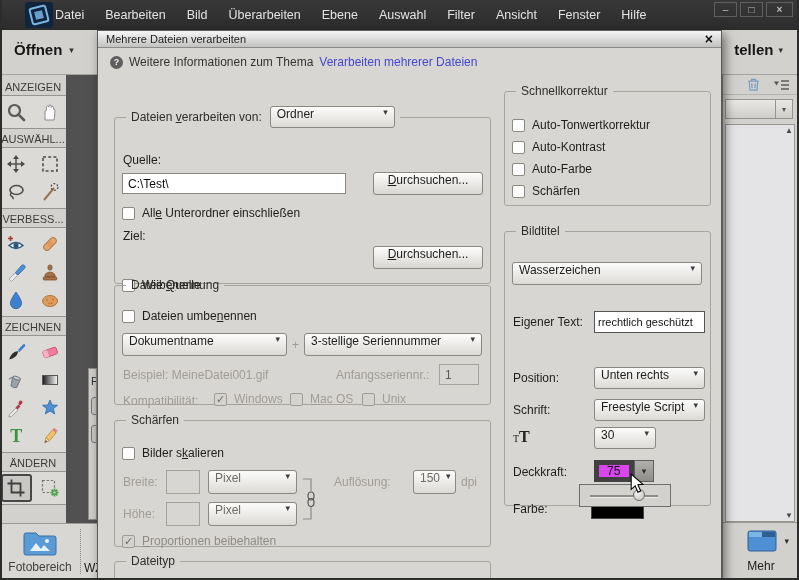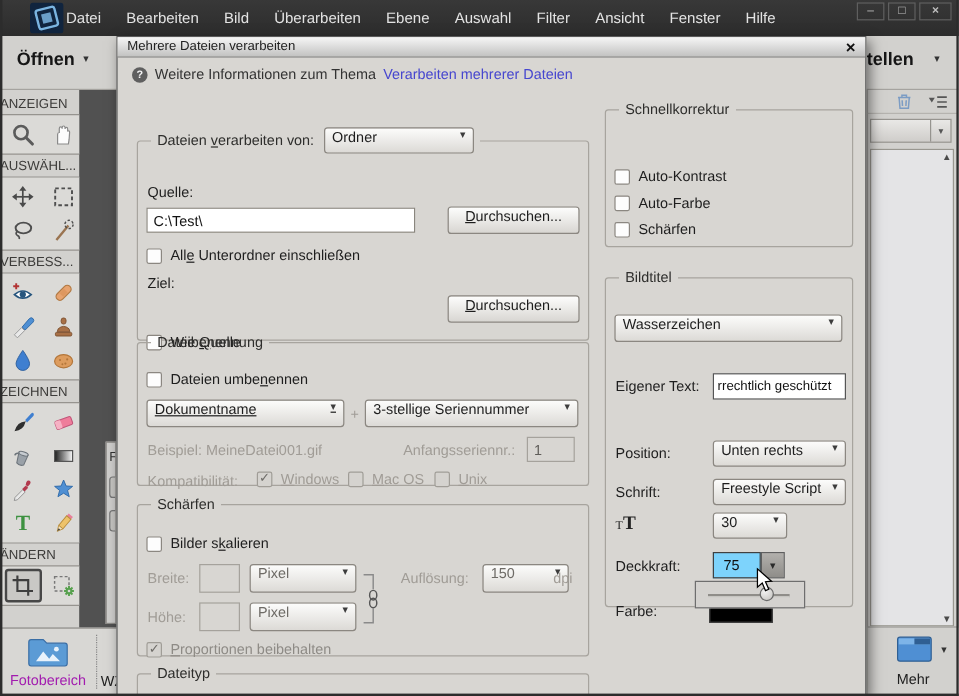--- a/index.html
+++ b/index.html
@@ -15,40 +15,40 @@
   .logo { position:absolute; left:25px; top:2px; width:28px; height:26px; }
   .menu { position:absolute; left:55px; top:0; height:30px; display:flex; align-items:center; gap:21px; }
   .menu .mi { color:#e3e3e3; font-size:12.5px; cursor:default; }
   .winctl { position:absolute; right:6px; top:2px; display:flex; gap:3px; }
   .winbtn { width:23px; height:15px; border:1px solid #5f5f5f; color:#bdbdbd; font-size:10px; display:flex; align-items:center; justify-content:center; }
   .winbtn.close { width:27px; font-weight:bold; }
 
   
   .app-toolbar { position:absolute; left:0; top:30px; width:799px; height:45px; background:#d2d1ce; border-bottom:1px solid #a5a39f; z-index:5; }
   .open-btn { position:absolute; left:14px; top:11px; font-size:15px; font-weight:bold; color:#161616; display:flex; gap:7px; align-items:center; }
-  .create-btn { position:absolute; right:16px; top:11px; font-size:15px; font-weight:bold; color:#161616; display:flex; gap:17px; align-items:center; }
+  .create-btn { position:absolute; right:16px; top:11px; font-size:15px; font-weight:bold; color:#161616; display:flex; gap:5px; align-items:center; }
   .dd-arrow { font-size:9px; color:#333; }
 
   
-  .sidebar { position:absolute; left:0; top:75px; width:66px; height:448px; background:#d2d1ce; z-index:6; display:flex; flex-direction:column; padding-top:2px; overflow:hidden; }
+  .sidebar { position:absolute; left:0; top:75px; width:66px; height:448px; background:#d2d1ce; z-index:6; display:flex; flex-direction:column; align-items:center; padding-top:2px; overflow:hidden; }
   .tsec { font-size:11px; color:#3c3b39; margin-top:4px; margin-bottom:2px; }
   .tbox { width:72px; background:#dbdad7; border:1px solid #96948f; border-radius:2px; display:flex; flex-wrap:wrap; justify-content:space-evenly; padding:2px 0; }
   .tcell { width:31px; height:28px; display:flex; align-items:center; justify-content:center; }
   .tcell.selected { border:2px solid #474747; border-radius:3px; background:#c9c8c5; }
   .ticon { width:20px; height:20px; }
 
   
   .opts { position:absolute; left:88px; top:368px; width:9px; height:152px; background:#cfcecc; border:1px solid #8d8b87; overflow:hidden; z-index:6; }
   .opts .inner { position:absolute; left:2px; top:6px; width:150px; font-size:11px; color:#333; }
   .ghostbtn { width:18px; height:18px; border:1px solid #777; background:#c6c5c2; border-radius:3px; margin-top:10px; }
 
   
   .bottom-bar { position:absolute; left:0; top:523px; width:722px; height:57px; background:#d8d7d4; border-top:1px solid #9b9995; z-index:6; }
   .photobin { position:absolute; left:0; top:0; width:80px; height:100%; display:flex; flex-direction:column; align-items:center; justify-content:flex-start; padding-top:5px; }
-  .photobin .lbl { font-size:12px; color:#a21caf; margin-top:3px; }
+  .photobin .lbl { font-size:12px; color:#404040; margin-top:3px; }
   .bb-sep { position:absolute; left:80px; top:5px; bottom:6px; border-left:1px dotted #878787; }
   .wz { position:absolute; left:84px; top:37px; font-size:12px; color:#202020; }
 
   
   .rpanel { position:absolute; left:722px; top:75px; width:77px; height:505px; background:#d2d1ce; border-left:1px solid #8f8d89; z-index:6; }
   .rp-icons { position:absolute; left:0; top:0; width:100%; height:20px; border-bottom:1px solid #b5b3af; }
   .rp-select { position:absolute; left:2px; top:24px; width:68px; height:20px; background:linear-gradient(#e9e8e6,#cfcdca); border:1px solid #96948f; display:flex; }
   .rp-select .arrbox { margin-left:auto; width:17px; border-left:1px solid #96948f; display:flex; align-items:center; justify-content:center; font-size:8px; color:#555; }
   .rp-list { position:absolute; left:2px; top:49px; width:70px; height:398px; background:#e4e4e6; border:1px solid #98968f; }
   .scr-up { position:absolute; right:1px; top:1px; font-size:8px; color:#4a4a4a; }
@@ -72,21 +72,21 @@
   .select.dis2 { color:#6e6b66; }
   .btn { display:flex; justify-content:center; background:linear-gradient(#fdfdfc,#d8d6d2); border:1px solid #8b8781; border-radius:3px; font-size:12px; color:#1d1d1d; position:absolute; }
   .tinput { background:#fff; border:1px solid #8a867e; font-size:12px; color:#111; display:flex; align-items:center; padding:0 5px; position:absolute; }
   .tinput.disabled { background:#d8d6d2; border-color:#a5a29c; color:#5f5d59; }
   .cbrow { display:flex; align-items:center; gap:7px; font-size:12px; color:#1e1e1e; position:absolute; }
   .cb { width:13px; height:13px; background:#fdfdfd; border:1px solid #8b8781; border-radius:2px; display:flex; align-items:center; justify-content:center; font-size:11px; color:#444; flex:0 0 13px; line-height:1; }
   .cb.chkdis { background:#d5d3cf; color:#6f6d69; border-color:#a09d97; }
   .lab { font-size:12px; color:#1e1e1e; position:absolute; }
   .dis { color:#a09c96; }
 
-  .spin-val { position:absolute; background:#7dd3fc; border:1px solid #404040; font-size:12px; color:#111; display:flex; align-items:center; padding-left:8px; }
+  .spin-val { position:absolute; background:#d946ef; border:5px solid #404040; font-size:12px; color:#111; display:flex; align-items:center; padding-left:8px; }
   .spin-btn { position:absolute; background:linear-gradient(#b2b0ac,#8f8d89); border:1px solid #5f5f5f; display:flex; align-items:center; justify-content:center; font-size:9px; color:#2a2a2a; }
   .slider-pop { position:absolute; background:#d4d2cf; border:1px solid #6e6e6e; z-index:5; }
   .slider-track { position:absolute; left:10px; top:10px; width:68px; height:3px; background:#8f8d89; border-bottom:1px solid #eceae6; }
   .slider-handle { position:absolute; top:4px; width:12px; height:12px; border-radius:50%; background:radial-gradient(circle at 35% 30%,#f2f2f2,#c2c0bc); border:1px solid #6a6a6a; }
   .swatch { position:absolute; border:1px solid #444; }
   .sizeicon { position:absolute; font-family:"Liberation Serif","DejaVu Serif",serif; color:#222; }
   .cursor { position:absolute; z-index:99; width:15px; height:21px; }
 </style>
 </head>
 <body>
@@ -398,21 +398,21 @@
   </fieldset>
 
   <fieldset style="left:16px;top:247px;width:377px;height:127px;">
     <legend>
         <span>Dateibenennung</span>
       </legend>
     <div class="cbrow" style="left:7px;top:17px;">
       <span class="cb"></span>
       <span>Dateien umbe<u>n</u>ennen</span>
     </div>
-    <div class="select" style="left:7px;top:41px;width:165px;height:23px;text-decoration:underline;">
+    <div class="select" style="left:7px;top:41px;width:165px;height:23px;">
       <span>Dokumentname</span>
       <span class="arr">▾</span>
     </div>
     <span class="lab dis" style="left:177px;top:46px;">+</span>
     <div class="select" style="left:189px;top:41px;width:178px;height:23px;">
       <span>3-stellige Seriennummer</span>
       <span class="arr">▾</span>
     </div>
     <span class="lab dis" style="left:8px;top:76px;">Beispiel: MeineDatei001.gif</span>
     <span class="lab dis" style="left:221px;top:76px;">Anfangsseriennr.:</span>
@@ -444,21 +444,21 @@
     </div>
     <span class="lab dis" style="left:8px;top:48px;">Breite:</span>
     <div class="tinput disabled" style="left:51px;top:43px;width:34px;height:24px;">
         <span></span>
       </div>
     <div class="select dis2" style="left:93px;top:43px;width:89px;height:24px;">
       <span>Pixel</span>
       <span class="arr">▾</span>
     </div>
     <span class="lab dis" style="left:219px;top:48px;">Auflösung:</span>
-    <div class="select dis2" style="left:287px;top:43px;width:72px;height:24px;">
+    <div class="select dis2" style="left:298px;top:43px;width:43px;height:24px;">
       <span>150</span>
       <span class="arr">▾</span>
     </div>
     <span class="lab dis" style="left:346px;top:48px;">dpi</span>
     <span class="lab dis" style="left:8px;top:80px;">Höhe:</span>
     <div class="tinput disabled" style="left:51px;top:75px;width:34px;height:24px;">
         <span></span>
       </div>
     <div class="select dis2" style="left:93px;top:75px;width:89px;height:24px;">
       <span>Pixel</span>
@@ -479,20 +479,24 @@
     <legend>
         <span>Dateityp</span>
       </legend>
 
   </fieldset>
 
   <fieldset style="left:406px;top:53px;width:207px;height:122px;">
     <legend>
         <span>Schnellkorrektur</span>
       </legend>
+    <div class="cbrow" style="left:7px;top:20px;">
+      <span class="cb"></span>
+      <span>Auto-Tonwertkorrektur</span>
+    </div>
     <div class="cbrow" style="left:7px;top:42px;">
       <span class="cb"></span>
       <span>Auto-Kontrast</span>
     </div>
     <div class="cbrow" style="left:7px;top:64px;">
       <span class="cb"></span>
       <span>Auto-Farbe</span>
     </div>
     <div class="cbrow" style="left:7px;top:86px;">
       <span class="cb"></span>

